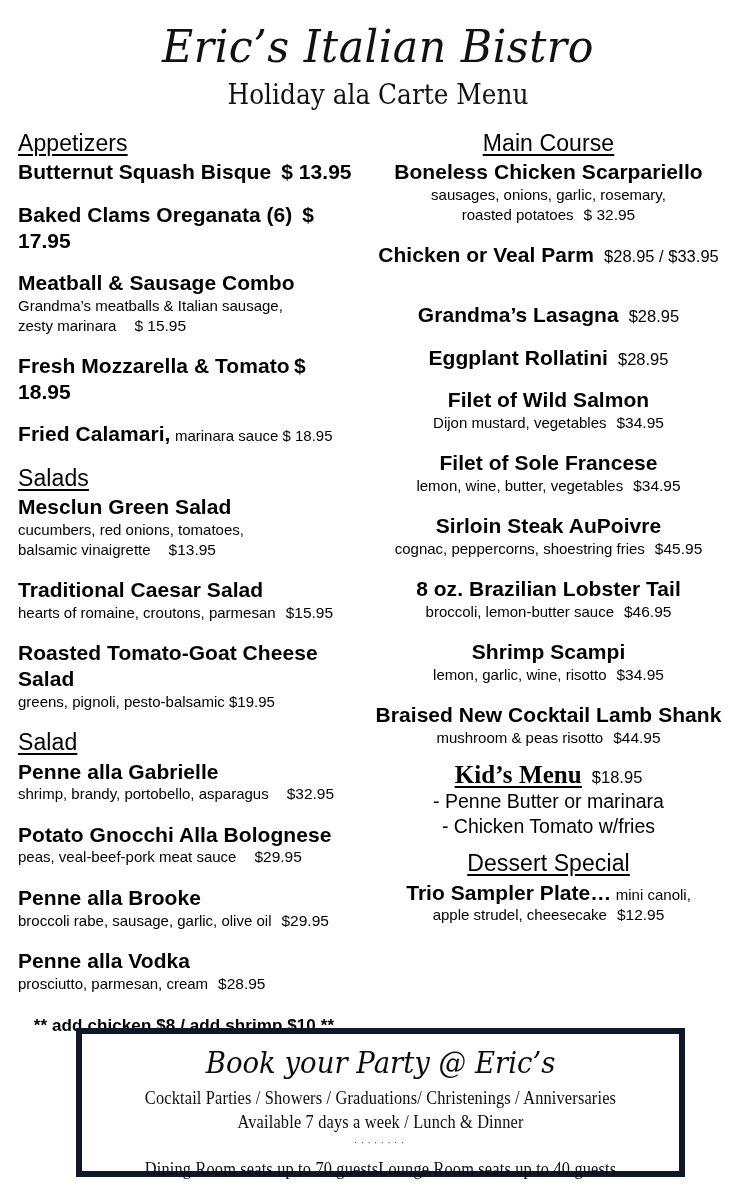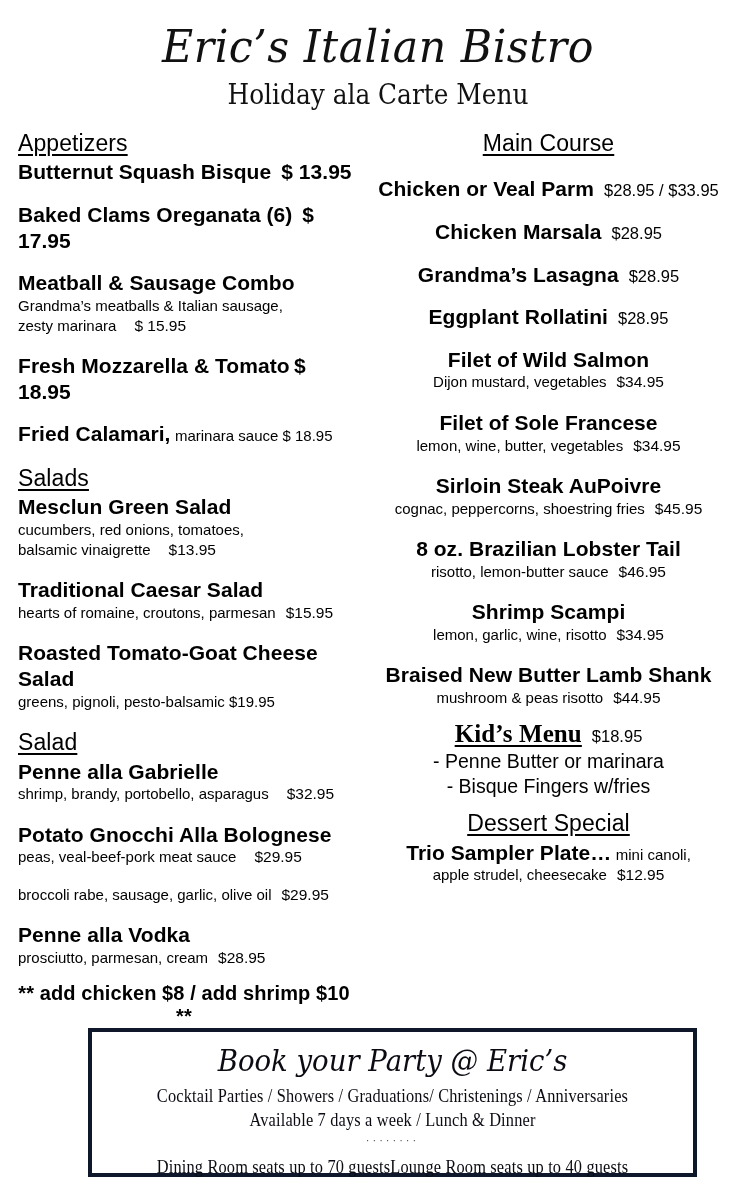--- a/index.html
+++ b/index.html
@@ -104,42 +104,42 @@
   }
   .price-lg {
     font-size: 16.5px;
     white-space: nowrap;
     margin-top: 11px;
   }
   .sp { display: inline-block; width: 10px; }
   .sp-wide { display: inline-block; width: 18px; }
 
   .addons {
-    font-size: 20px;
+    font-size: 17px;
     font-weight: bold;
     text-align: center;
-    margin-top: 14px;
+    margin-top: 22px;
     padding-right: 14px;
     letter-spacing: 0.1px;
   }
 
   .kid-line {
     font-size: 19.5px;
     line-height: 1.26;
   }
 
   
   .party-box {
     position: absolute;
-    left: 88px;
+    left: 76px;
     top: 1028px;
     width: 609px;
     height: 149px;
     box-sizing: border-box;
-    border: 4px solid #0f172a;
+    border: 6px solid #0f172a;
     text-align: center;
     font-family: "Liberation Serif", serif;
     color: #0b0b13;
   }
   .party-title {
     font-family: "DejaVu Serif", serif;
     font-style: italic;
     font-size: 29px;
     line-height: 1.1;
     margin-top: 14px;
@@ -236,46 +236,49 @@
     </div>
     <div class="item-gap"></div>
 
     <div class="item">
       <div class="name">Potato Gnocchi Alla Bolognese</div>
       <div class="desc"><span>peas, veal-beef-pork meat sauce</span><span class="sp-wide"></span><span class="price">$29.95</span></div>
     </div>
     <div class="item-gap"></div>
 
     <div class="item">
+      <div class="name">Penne alla Brooke</div>
       <div class="desc"><span>broccoli rabe, sausage, garlic, olive oil</span><span class="sp"></span><span class="price">$29.95</span></div>
     </div>
     <div class="item-gap"></div>
 
     <div class="item">
       <div class="name">Penne alla Vodka</div>
       <div class="desc"><span>prosciutto, parmesan, cream</span><span class="sp"></span><span class="price">$28.95</span></div>
     </div>
 
     <div class="addons">** add chicken $8 / add shrimp $10 **</div>
   </div>
 
   <div class="col col-right">
 
     <div class="section-head">Main Course</div>
 
+    <div class="item">
+      <div class="name">Boneless Chicken Scarpariello</div>
+      <div class="desc">sausages, onions, garlic, rosemary,</div>
+      <div class="desc"><span>roasted potatoes</span><span class="sp"></span><span class="price">$ 32.95</span></div>
+    </div>
     <div class="item-gap"></div>
 
     <div class="item">
       <span class="name">Chicken or Veal Parm</span><span class="sp"></span><span class="price-lg">$28.95 / $33.95</span>
     </div>
     <div class="item-gap"></div>
 
-    <div class="item">
-      <span class="name">Chicken Marsala</span><span class="sp"></span><span class="price-lg">$28.95</span>
-    </div>
     <div class="item-gap"></div>
 
     <div class="item">
       <span class="name">Grandma’s Lasagna</span><span class="sp"></span><span class="price-lg">$28.95</span>
     </div>
     <div class="item-gap"></div>
 
     <div class="item">
       <span class="name">Eggplant Rollatini</span><span class="sp"></span><span class="price-lg">$28.95</span>
     </div>
@@ -294,42 +297,42 @@
     <div class="item-gap"></div>
 
     <div class="item">
       <div class="name">Sirloin Steak AuPoivre</div>
       <div class="desc"><span>cognac, peppercorns, shoestring fries</span><span class="sp"></span><span class="price">$45.95</span></div>
     </div>
     <div class="item-gap"></div>
 
     <div class="item">
       <div class="name">8 oz. Brazilian Lobster Tail</div>
-      <div class="desc"><span>risotto, lemon-butter sauce</span><span class="sp"></span><span class="price">$46.95</span></div>
+      <div class="desc"><span>broccoli, lemon-butter sauce</span><span class="sp"></span><span class="price">$46.95</span></div>
     </div>
     <div class="item-gap"></div>
 
     <div class="item">
       <div class="name">Shrimp Scampi</div>
       <div class="desc"><span>lemon, garlic, wine, risotto</span><span class="sp"></span><span class="price">$34.95</span></div>
     </div>
     <div class="item-gap"></div>
 
     <div class="item">
-      <div class="name">Braised New Butter Lamb Shank</div>
+      <div class="name">Braised New Cocktail Lamb Shank</div>
       <div class="desc"><span>mushroom &amp; peas risotto</span><span class="sp"></span><span class="price">$44.95</span></div>
     </div>
 
     <div class="sec-gap-sm"></div>
 
     <div>
       <span class="section-head serif-head">Kid’s Menu</span><span class="sp"></span><span class="price-lg">$18.95</span>
     </div>
     <div class="kid-line">- Penne Butter or marinara</div>
-    <div class="kid-line">- Bisque Fingers w/fries</div>
+    <div class="kid-line">- Chicken Tomato w/fries</div>
 
     <div class="sec-gap-sm"></div>
 
     <div class="section-head">Dessert Special</div>
     <div class="item">
       <div><span class="name">Trio Sampler Plate…</span> <span class="desc">mini canoli,</span></div>
       <div class="desc"><span>apple strudel, cheesecake</span><span class="sp"></span><span class="price">$12.95</span></div>
     </div>
 
   </div>

